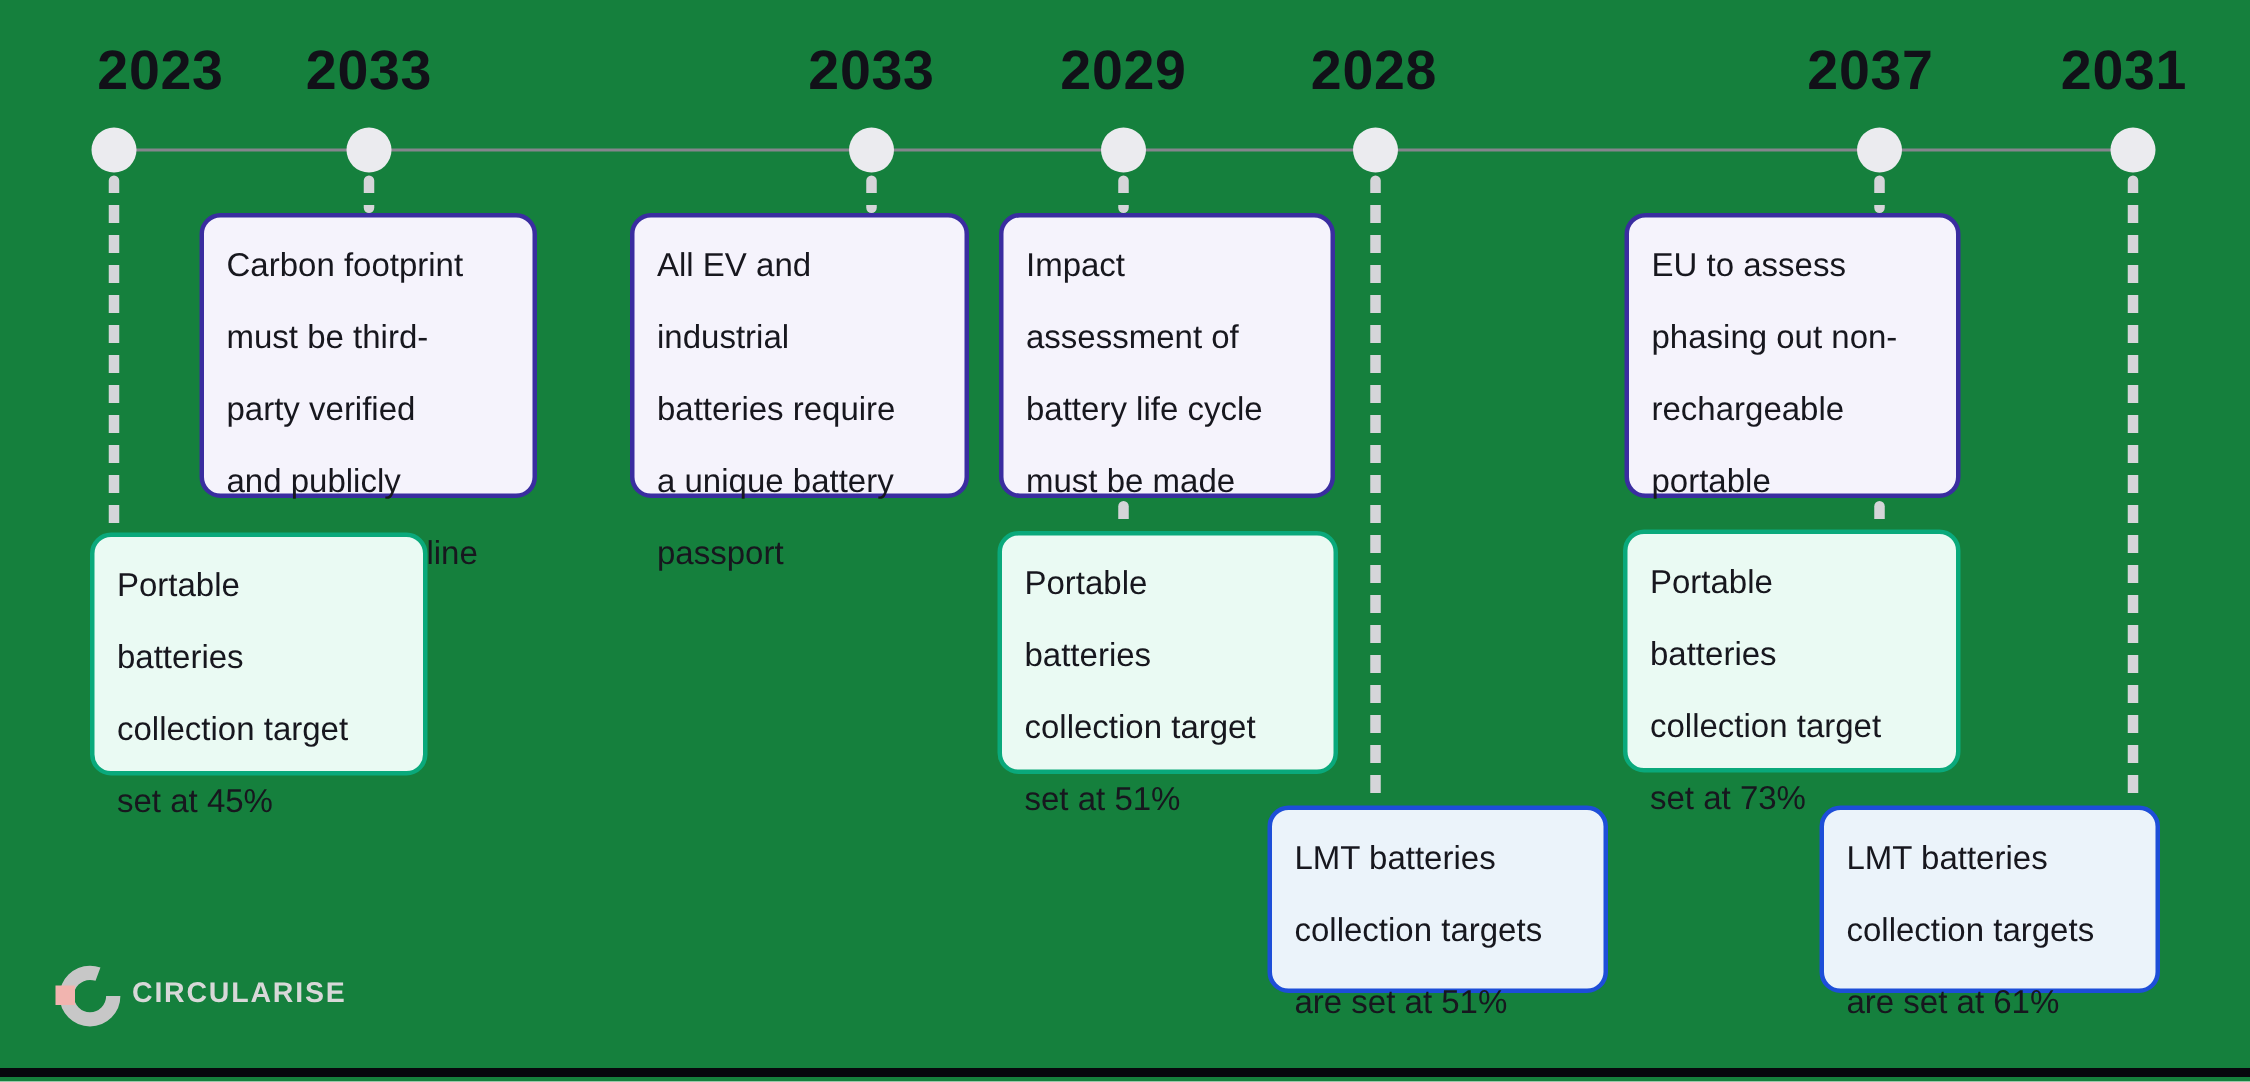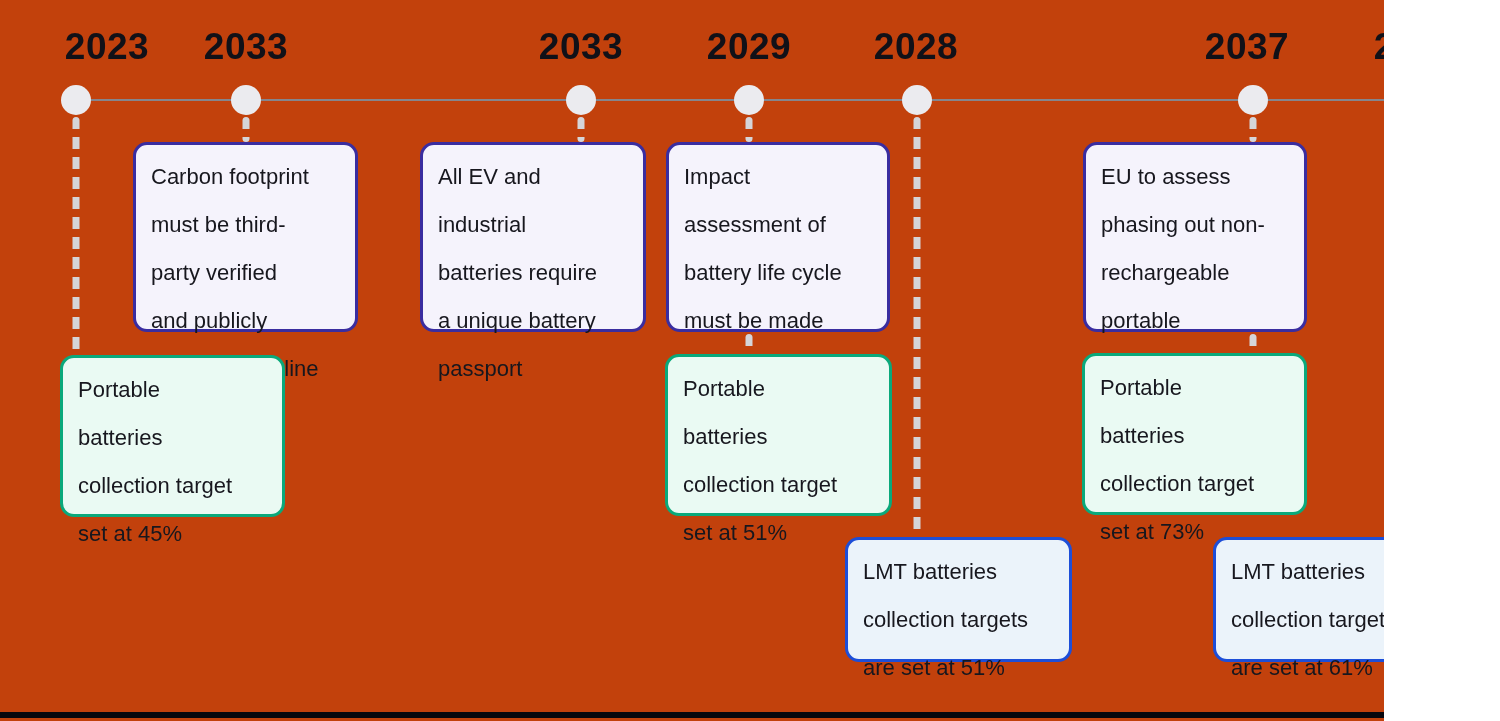--- a/index.html
+++ b/index.html
@@ -1,17 +1,17 @@
 <!DOCTYPE html>
 <html><head>
 <meta charset="utf-8">
 <style>
   html,body{margin:0;padding:0;background:#ffffff;}
   .stage{
-    position:relative;width:1384px;height:721px;background:#c2410c;
+    position:relative;width:1500px;height:721px;background:#15803d;
     font-family:"Liberation Sans","DejaVu Sans",sans-serif;overflow:hidden;
   }
   .year-label{
     position:absolute;top:26px;transform:translateX(-50%);
     font-size:37px;font-weight:700;color:#111118;letter-spacing:0.5px;white-space:nowrap;
   }
   .timeline-line{
     position:absolute;left:76px;top:99px;width:1346px;height:2px;background:#85858d;
   }
   .timeline-dot{
@@ -105,16 +105,23 @@
 collection target
 set at 73%</div>
 
   <div class="card lmt" style="left:845px;top:537px;width:227px;height:125px">LMT batteries
 collection targets
 are set at 51%</div>
   <div class="card lmt" style="left:1213px;top:537px;width:227px;height:125px">LMT batteries
 collection targets
 are set at 61%</div>
 
+  <div class="logo">
+    <svg class="logo-ring" width="44" height="44" viewBox="0 0 44 44">
+      <circle cx="22" cy="22" r="15.5" fill="none" stroke="#c7c7c7" stroke-width="9.5" stroke-dasharray="78 19.4"></circle>
+    </svg>
+    <div class="logo-square"></div>
+    <div class="logo-text">CIRCULARISE</div>
+  </div>
 
   <div class="bottom-bar"></div>
 
 </div>
 
 </body></html>

